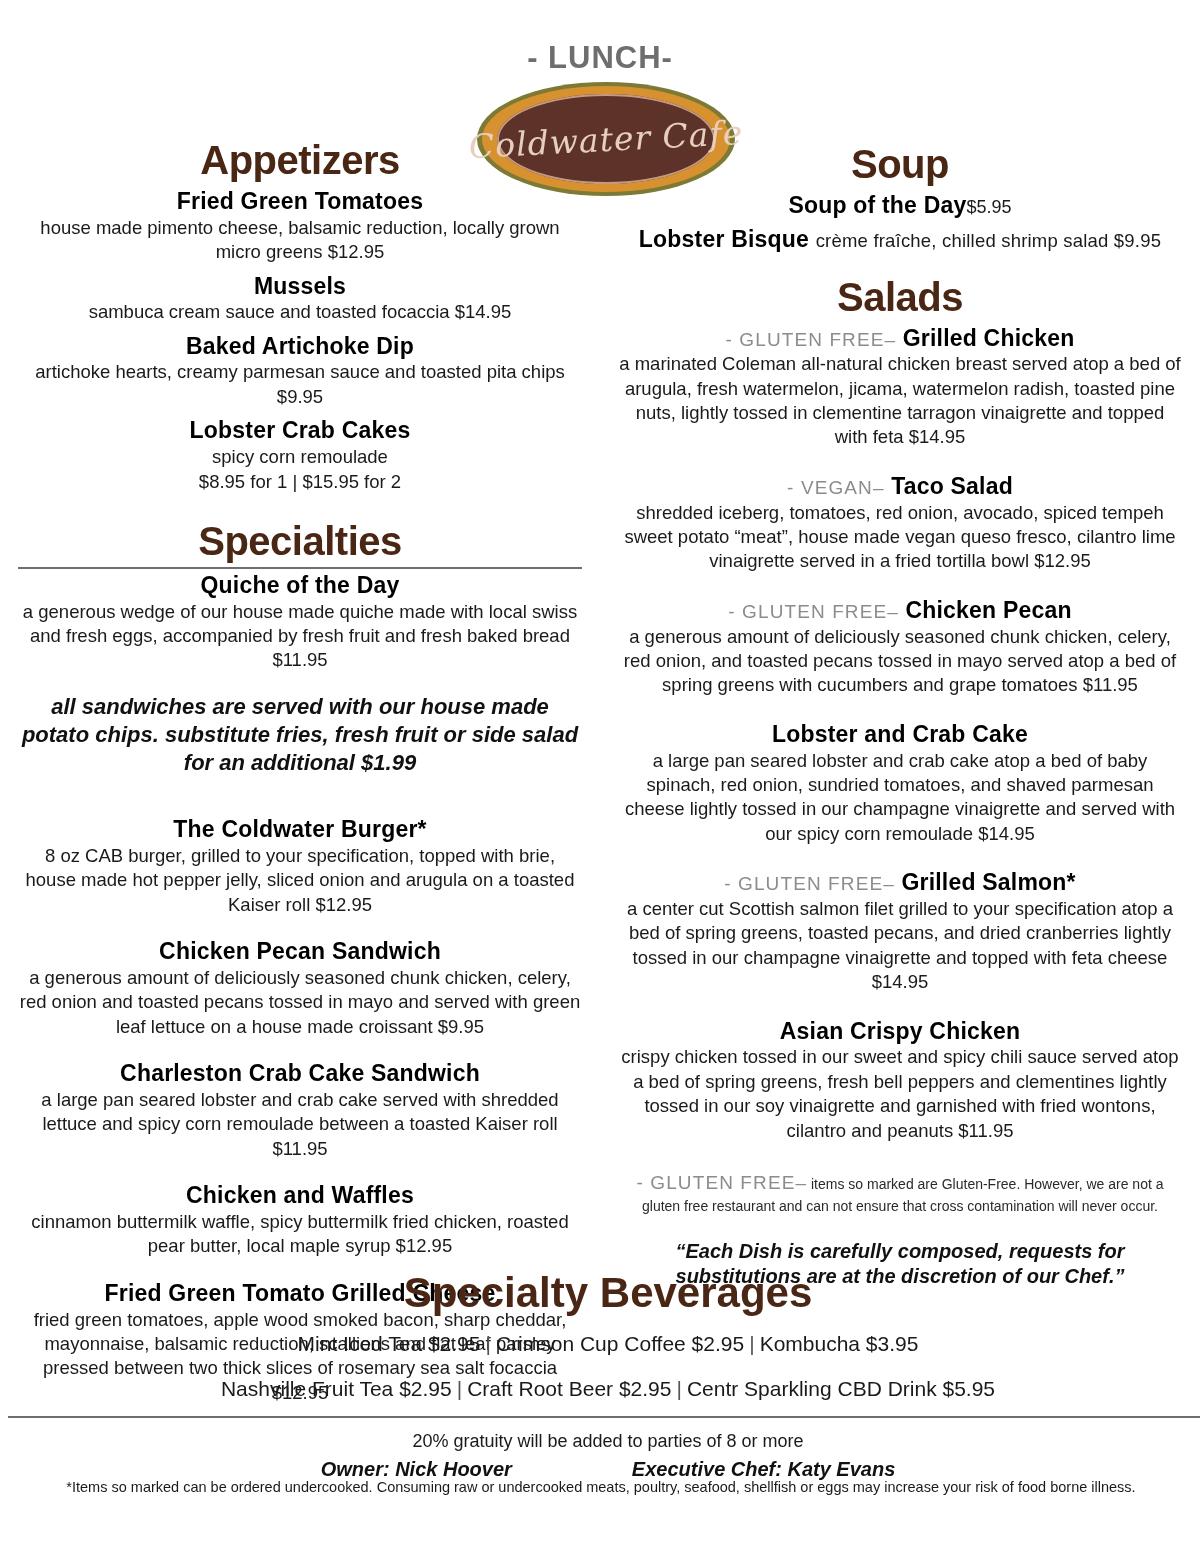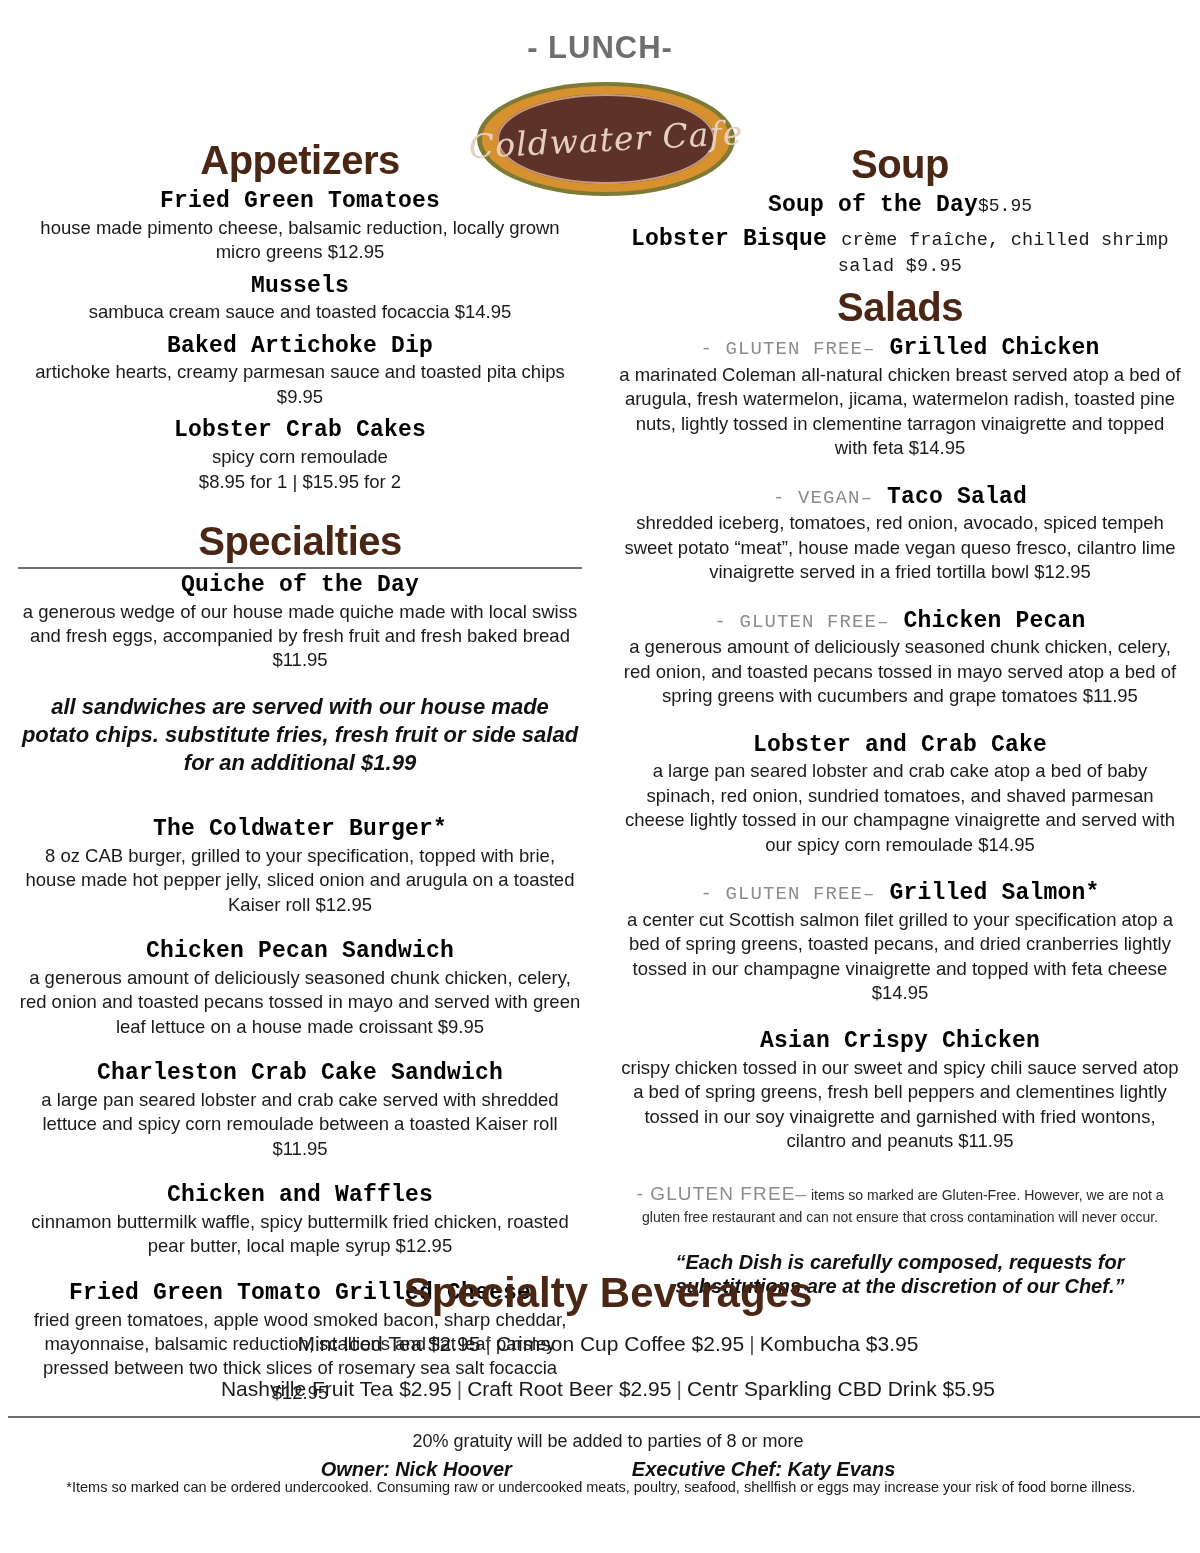--- a/index.html
+++ b/index.html
@@ -16,21 +16,21 @@
     overflow: hidden;
   }
 
   
   .header {
     position: relative;
     height: 196px;
   }
   .lunch-label {
     position: absolute;
-    top: 30px;
+    top: 40px;
     left: 0;
     width: 1200px;
     text-align: center;
     font-size: 31px;
     font-weight: bold;
     color: #6e6e6e;
     letter-spacing: 1px;
   }
   .logo-wrap {
     position: absolute;
@@ -96,21 +96,20 @@
 
   .item { margin-top: 9px; text-align: center; }
   .item:first-child { margin-top: 0; }
 
   .item-name {
     font-size: 23px;
     font-weight: bold;
     color: #000000;
     line-height: 1.12;
     letter-spacing: 0.2px;
-    font-family: Liberation Mono, monospace;
   }
   .item-desc {
     font-size: 18.5px;
     color: #1a1a1a;
     line-height: 1.32;
     margin-top: 1px;
   }
 
   .tag {
     font-size: 19px;
@@ -295,21 +294,21 @@
     <div class="section-title" style="margin-top:4px;text-align:center;">Soup</div>
 
     <div class="item">
       <div class="item-name"><span>Soup of the Day</span><span class="inline-price">$5.95</span></div>
     </div>
 
     <div class="item" style="margin-top:8px;">
       <div class="item-name"><span>Lobster Bisque</span> <span class="inline-desc">crème fraîche, chilled shrimp salad $9.95</span></div>
     </div>
 
-    <div class="section-title" style="margin-top:9px;">Salads</div>
+    <div class="section-title" style="margin-top:24px;">Salads</div>
 
     <div class="item">
       <div class="item-name"><span class="tag">- GLUTEN FREE–</span> <span>Grilled Chicken</span></div>
       <div class="item-desc">a marinated Coleman all-natural chicken breast served atop a bed of arugula, fresh watermelon, jicama, watermelon radish, toasted pine nuts, lightly tossed in clementine tarragon vinaigrette and topped with feta $14.95</div>
     </div>
 
     <div class="item" style="margin-top:24px;">
       <div class="item-name"><span class="tag">- VEGAN–</span> <span>Taco Salad</span></div>
       <div class="item-desc">shredded iceberg, tomatoes, red onion, avocado, spiced tempeh sweet potato “meat”, house made vegan queso fresco, cilantro lime vinaigrette served in a fried tortilla bowl $12.95</div>
     </div>

